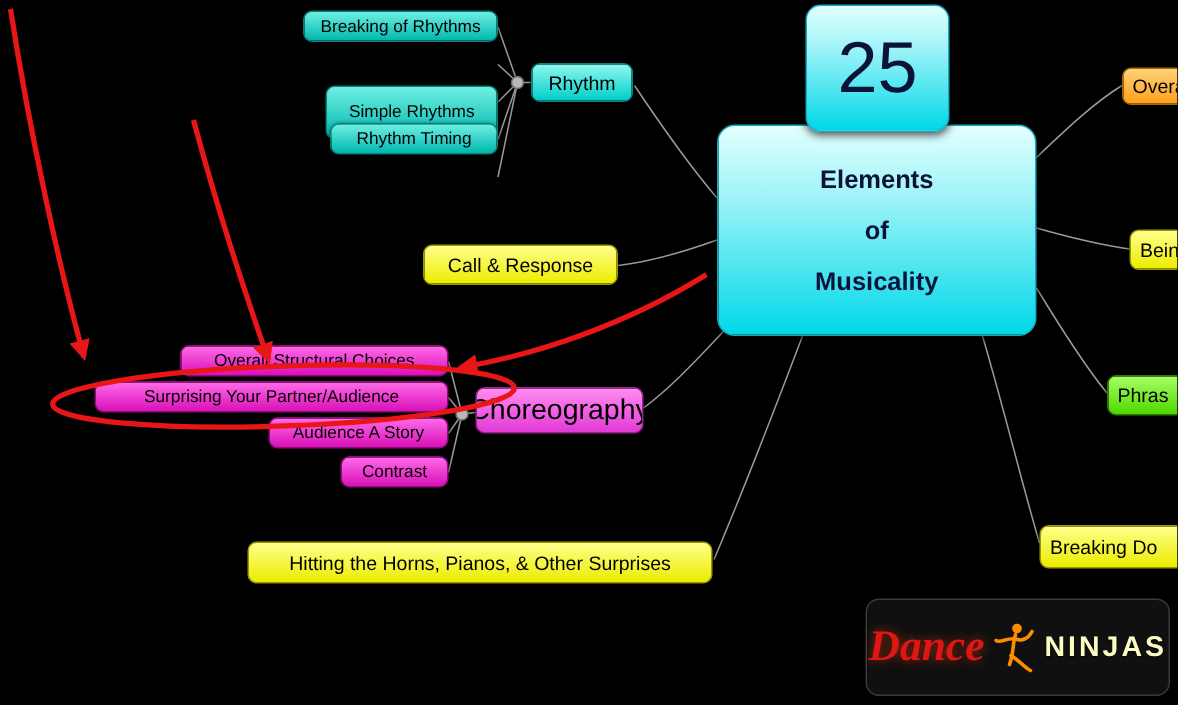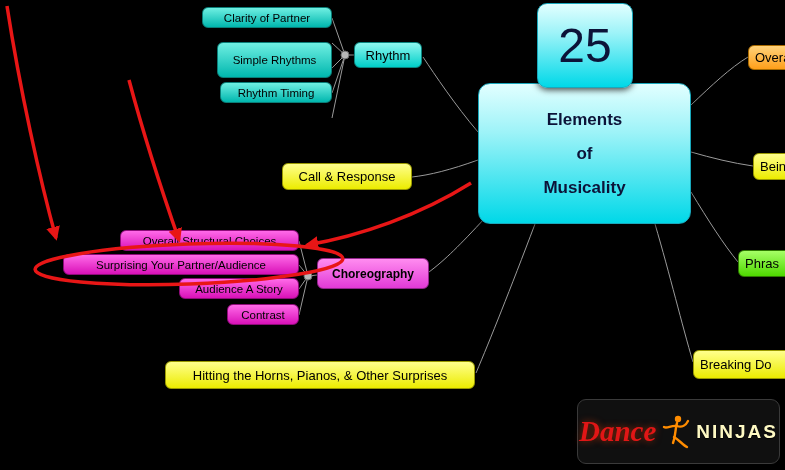--- a/index.html
+++ b/index.html
@@ -11,21 +11,21 @@
   .node{
     position:absolute;display:flex;align-items:center;justify-content:center;
     border-radius:6px;border:1px solid;box-sizing:border-box;
     color:#000;white-space:nowrap;padding:0 6px;z-index:2;
     box-shadow:0 1px 3px rgba(0,0,0,.65);font-size:11.5px;overflow:hidden;
   }
   .cyan-child{background:linear-gradient(#6fefe2,#00b7ae);border-color:#0a7e78;}
   .cyan-parent{background:linear-gradient(#8ef7ef,#00cfc9);border-color:#0a8680;font-size:13px;}
   .yellow{background:linear-gradient(#ffff8c,#ecec00);border-color:#9a9a00;font-size:13px;}
   .magenta-child{background:linear-gradient(#ff6ae8,#d911b8);border-color:#8f0b7a;}
-  .magenta-parent{background:linear-gradient(#ff8cf0,#e23ad6);border-color:#93258c;font-size:12px;font-weight:bold;}
+  .magenta-parent{background:linear-gradient(#ff8cf0,#e23ad6);border-color:#93258c;font-size:19px;}
   .orange{background:linear-gradient(#ffd27a,#ff9f1a);border-color:#a86a00;font-size:13px;justify-content:flex-start;}
   .green{background:linear-gradient(#a6ff66,#4ed800);border-color:#2e7a00;font-size:13px;justify-content:flex-start;}
   .edge-left{justify-content:flex-start;}
   .central-box{
     position:absolute;border-radius:12px;border:1px solid #19a8bc;box-sizing:border-box;
     background:linear-gradient(#e2ffff 0%,#9df3f8 35%,#00d8e8 100%);
     box-shadow:0 2px 6px rgba(0,0,0,.7);display:flex;flex-direction:column;
     align-items:center;justify-content:center;color:#0c1338;
   }
   #central-number{left:537px;top:3px;width:96px;height:85px;font-size:48px;z-index:3;border-radius:10px;}
@@ -68,22 +68,22 @@
       <path d="M535,224 C510,290 490,340 476,373"></path>
       <path d="M691,105 C712,85 730,68 748,57"></path>
       <path d="M691,152 C712,158 732,163 753,166"></path>
       <path d="M691,192 C708,220 724,245 738,262"></path>
       <path d="M655,224 C670,275 682,325 693,362"></path>
     </g>
     <circle cx="345" cy="55" r="4" fill="#b8b8b8" stroke="#6d6d6d"></circle>
     <circle cx="308" cy="276" r="4" fill="#b8b8b8" stroke="#6d6d6d"></circle>
   </svg>
 
-  <div class="node cyan-child" style="left:202px;top:7px;width:130px;height:21px">Clarity of Partner</div>
-  <div class="node cyan-child" style="left:217px;top:42px;width:115px;height:36px">Simple Rhythms</div>
+  <div class="node cyan-child" style="left:202px;top:7px;width:130px;height:21px">Breaking of Rhythms</div>
+  <div class="node cyan-child" style="left:217px;top:57px;width:115px;height:36px">Simple Rhythms</div>
   <div class="node cyan-child" style="left:220px;top:82px;width:112px;height:21px">Rhythm Timing</div>
   <div class="node cyan-parent" style="left:354px;top:42px;width:68px;height:26px">Rhythm</div>
 
   <div class="node yellow" style="left:282px;top:163px;width:130px;height:27px">Call &amp; Response</div>
 
   <div class="node magenta-child" style="left:120px;top:230px;width:179px;height:21px">Overall Structural Choices</div>
   <div class="node magenta-child" style="left:63px;top:254px;width:236px;height:21px">Surprising Your Partner/Audience</div>
   <div class="node magenta-child" style="left:179px;top:278px;width:120px;height:21px">Audience A Story</div>
   <div class="node magenta-child" style="left:227px;top:304px;width:72px;height:21px">Contrast</div>
   <div class="node magenta-parent" style="left:317px;top:258px;width:112px;height:31px">Choreography</div>

